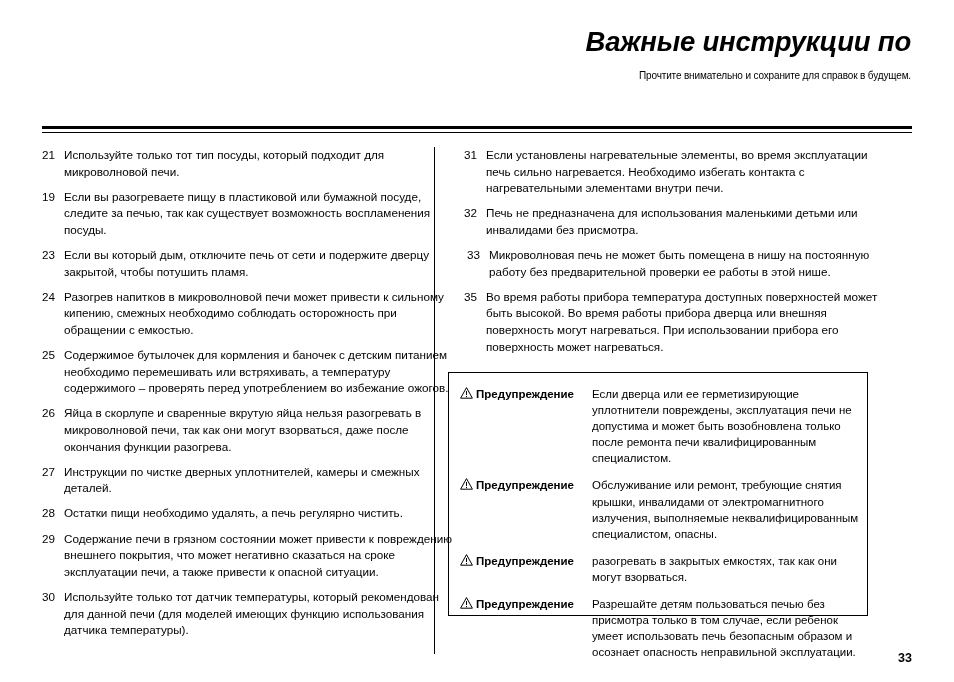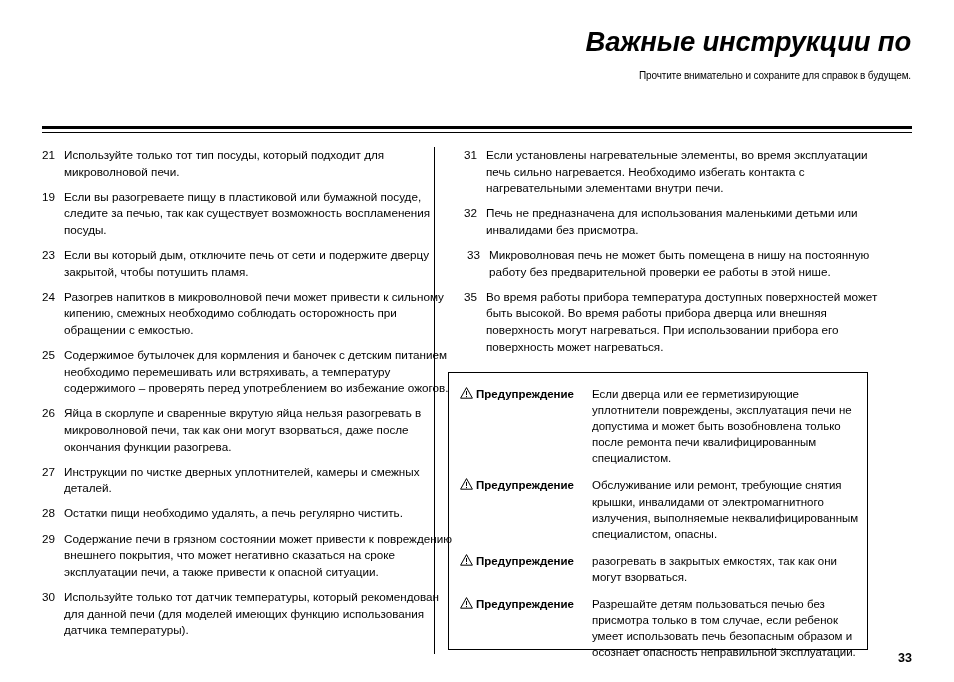--- a/index.html
+++ b/index.html
@@ -99,21 +99,21 @@
   }
   .item .txt {
     flex: 1 1 auto;
   }
   
   .warn-box {
     position: absolute;
     left: 448px;
     top: 372px;
     width: 420px;
-    height: 278px;
+    height: 244px;
     border: 1px solid #000;
     box-sizing: border-box;
   }
   .warn-row {
     display: flex;
     align-items: flex-start;
     padding: 11px 8px 0 11px;
     font-size: 11.5px;
     line-height: 1.40;
   }

